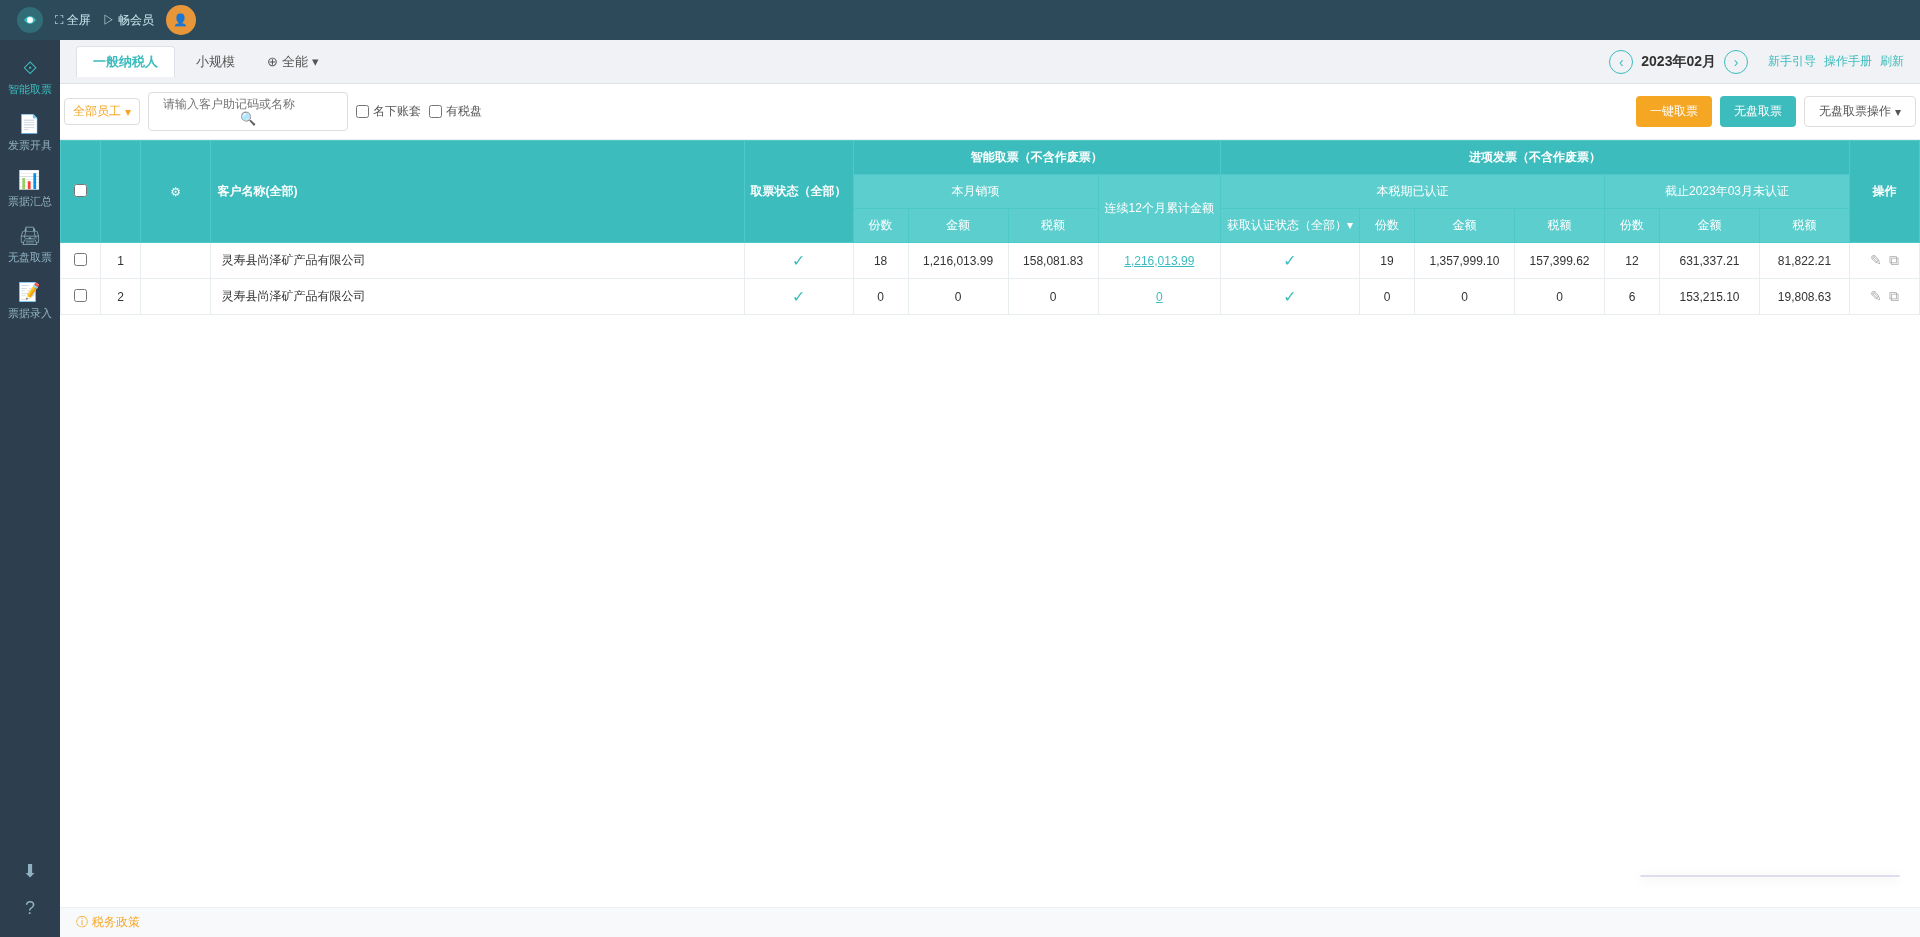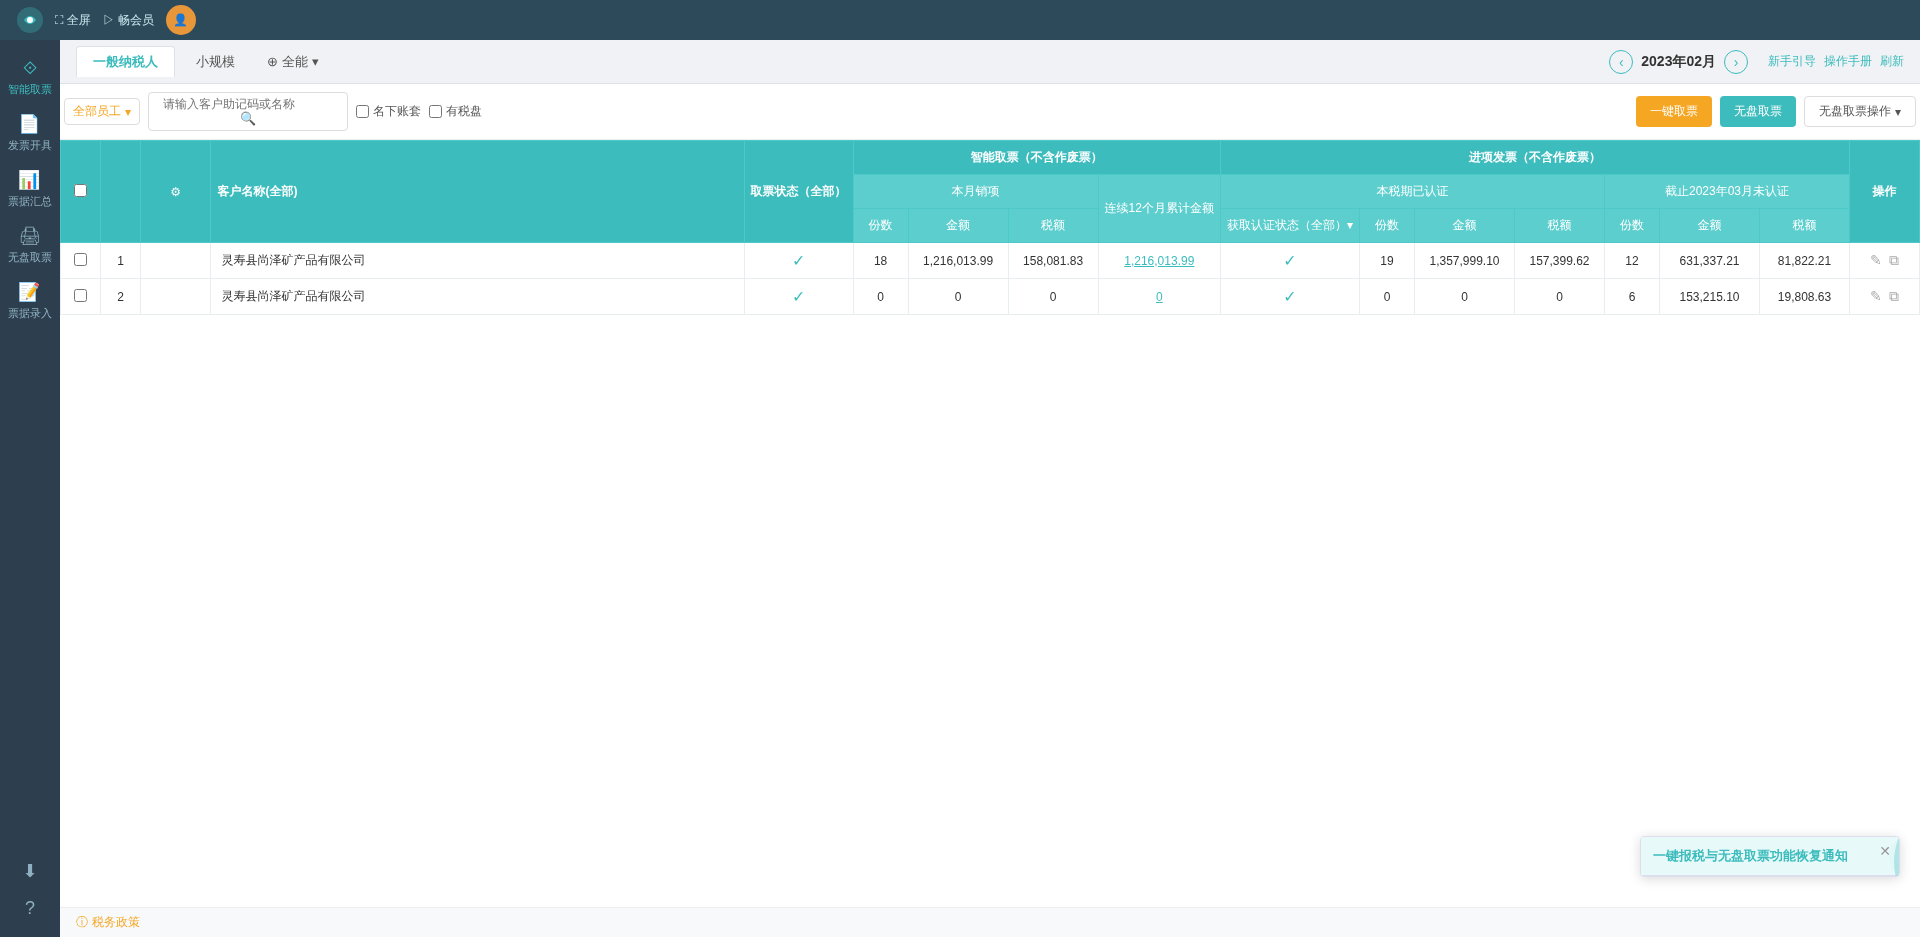--- a/index.html
+++ b/index.html
@@ -573,14 +573,13 @@
 </div>
 
 <div class="notification-popup">
   <div class="popup-wave">
     <svg width="60" height="50" viewBox="0 0 60 50">
       <path d="M60 0 Q40 20 60 40 L60 0Z" fill="#e0f7f7" opacity="0.7"></path>
       <path d="M60 0 Q50 25 60 50 L60 0Z" fill="#3dbcbd" opacity="0.3"></path>
     </svg>
   </div>
   <span class="popup-close">✕</span>
-  <div class="popup-header">一键报税与无盘取票功能恢复通知</div>
 </div>
 
 </body></html>

